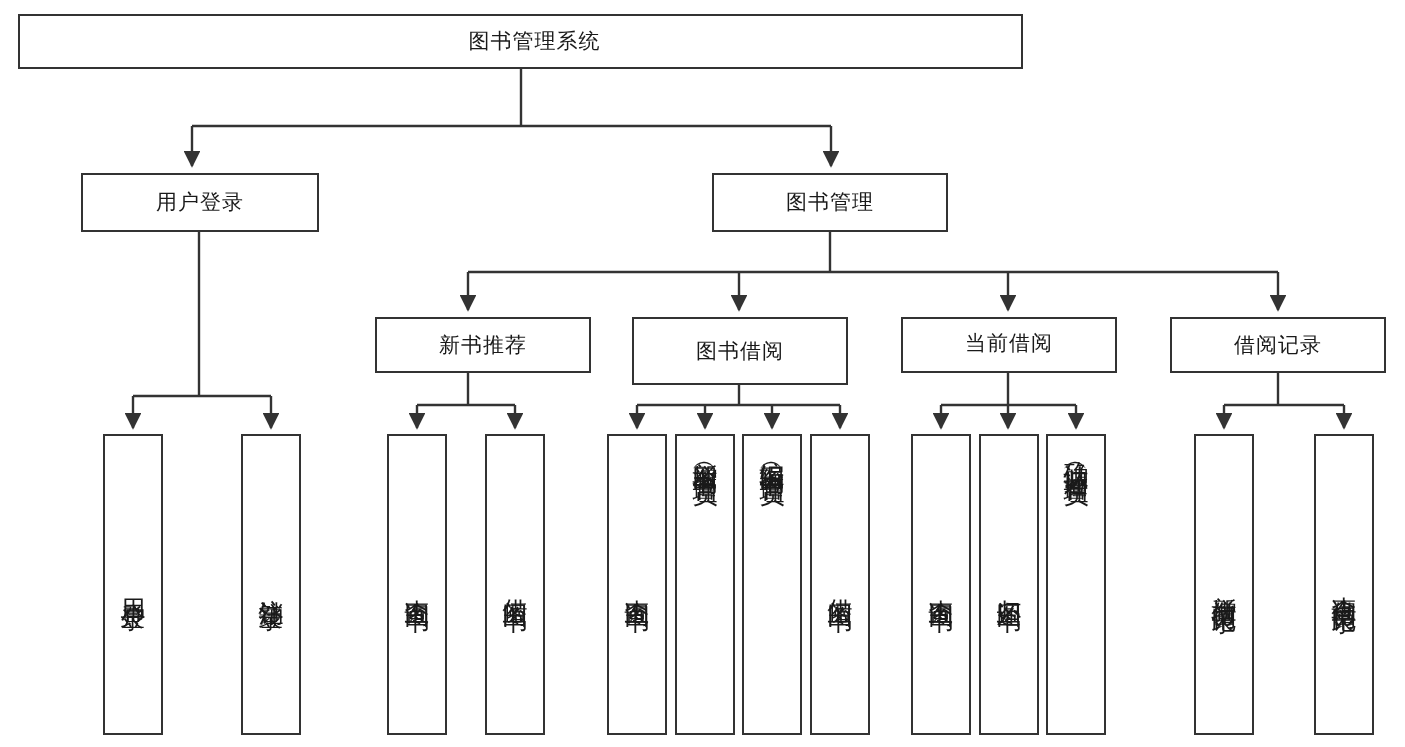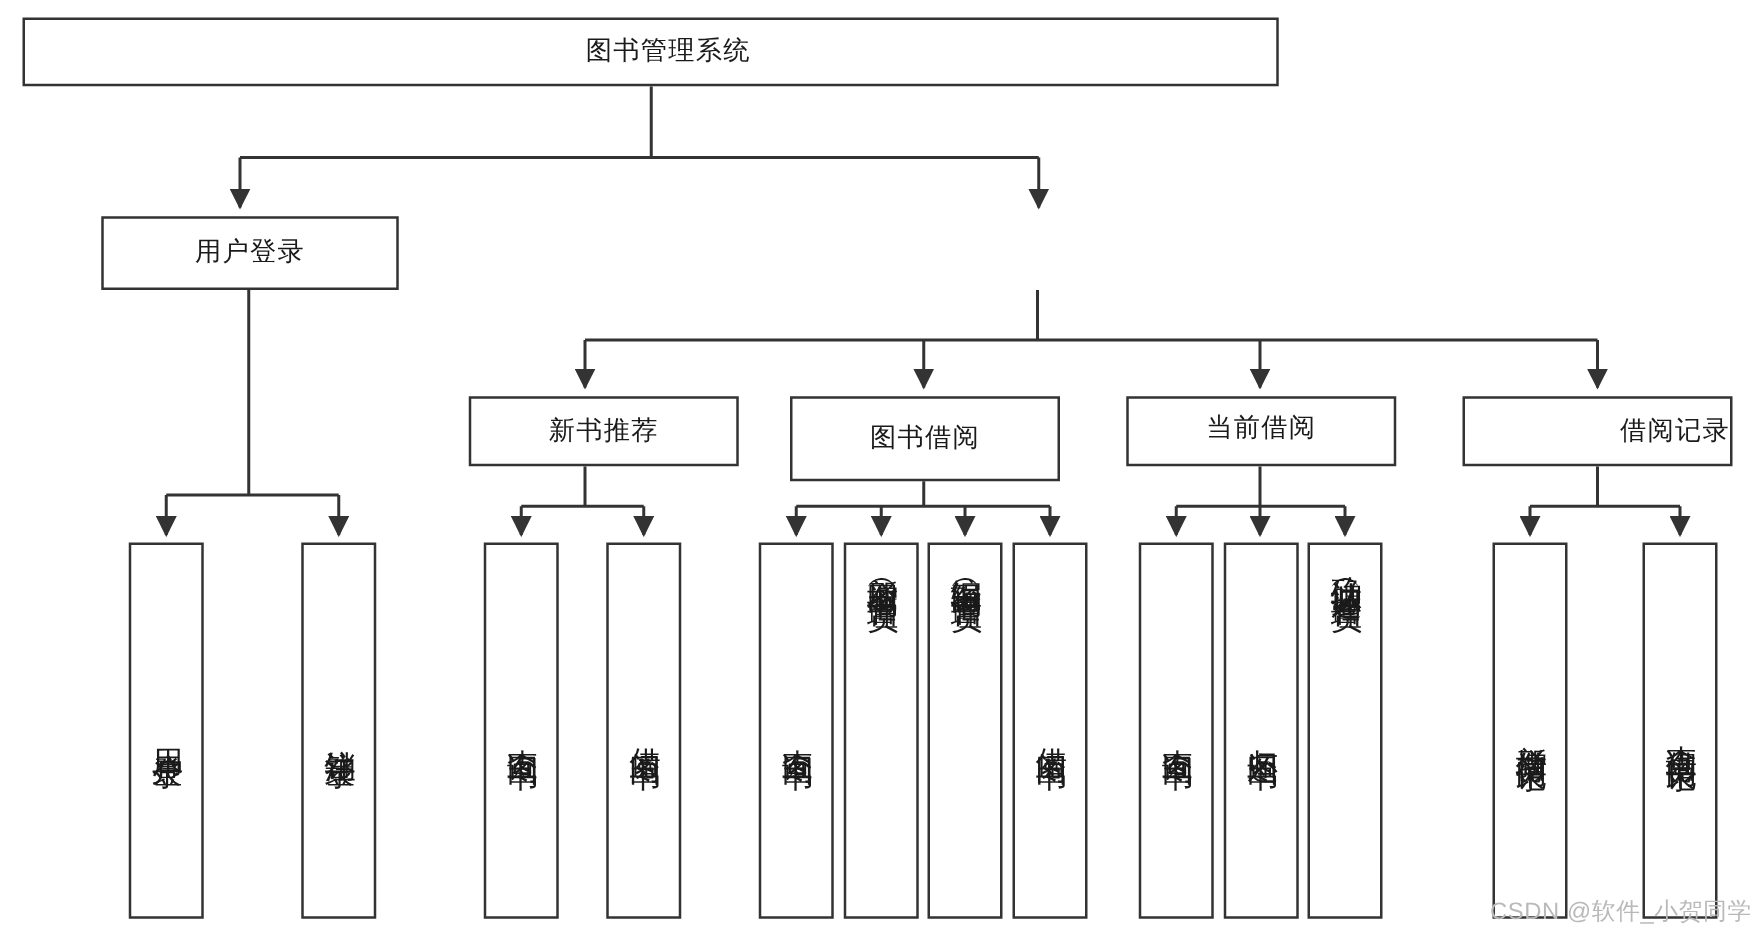--- a/index.html
+++ b/index.html
@@ -132,34 +132,37 @@
   </svg>
 
   <div class="node horiz" style="left:18px; top:14px; width:1005px; height:55px;padding-left:28px;">
     <span class="lbl">图书管理系统</span>
   </div>
 
   <div class="node horiz" style="left:81px; top:173px; width:238px; height:59px;">
     <span class="lbl">用户登录</span>
   </div>
 
+  <div class="node horiz" style="left:712px; top:173px; width:236px; height:59px;">
+    <span class="lbl">图书管理</span>
+  </div>
 
   <div class="node horiz" style="left:375px; top:317px; width:216px; height:56px;">
     <span class="lbl">新书推荐</span>
   </div>
 
   <div class="node horiz" style="left:632px; top:317px; width:216px; height:68px;">
     <span class="lbl">图书借阅</span>
   </div>
 
   <div class="node horiz" style="left:901px; top:317px; width:216px; height:56px;font-family:Liberation Mono, monospace;">
     <span class="lbl">当前借阅</span>
   </div>
 
-  <div class="node horiz" style="left:1170px; top:317px; width:216px; height:56px;justify-content:flex-end;">
+  <div class="node horiz" style="left:1170px; top:317px; width:216px; height:56px;">
     <span class="lbl">借阅记录</span>
   </div>
 
   <div class="node vert centered" style="left:103px; top:434px; width:60px; height:301px;">
     <span class="lbl">用户登录</span>
   </div>
 
   <div class="node vert centered" style="left:241px; top:434px; width:60px; height:301px;">
     <span class="lbl">注销登录</span>
   </div>
@@ -201,15 +204,14 @@
   </div>
 
   <div class="node vert centered" style="left:1194px; top:434px; width:60px; height:301px;">
     <span class="lbl">新增借阅记录</span>
   </div>
 
   <div class="node vert centered" style="left:1314px; top:434px; width:60px; height:301px;">
     <span class="lbl">查询借阅记录</span>
   </div>
 
-  <div class="watermark" style="left:1192px; top:716px;">CSDN @软件_小贺同学</div>
 
 </div>
 
 </body></html>

